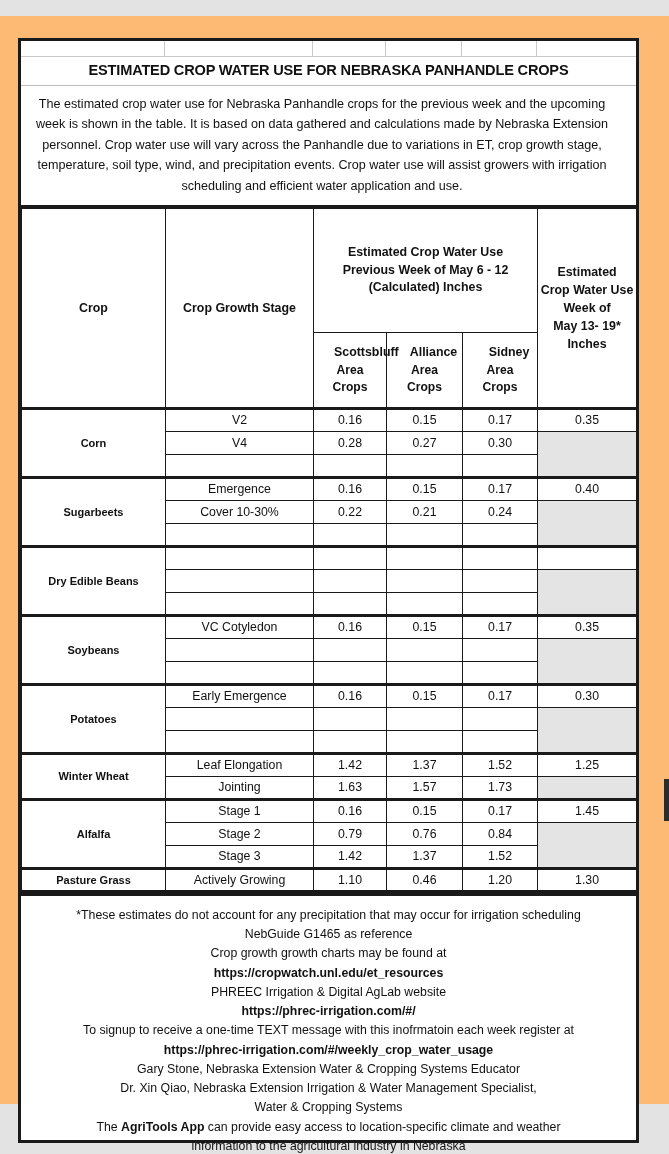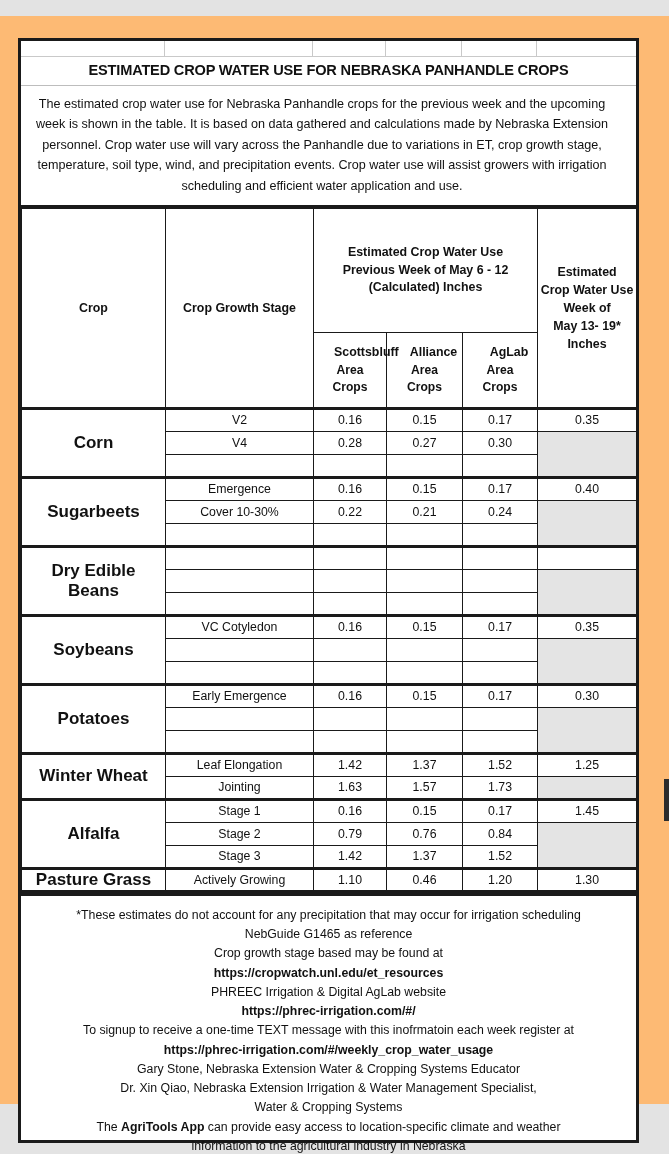--- a/index.html
+++ b/index.html
@@ -113,21 +113,21 @@
   .hd-next {
     font-weight: bold;
     font-size: 12.4px;
     line-height: 1.46;
     height: 200px;
   }
 
   
   td.crop-name {
     font-weight: bold;
-    font-size: 17px;
+    font-size: 11px;
     border-top: 3px solid #1a1a1a;
     border-bottom: 3px solid #1a1a1a;
   }
   tr.grp-first td { border-top: 3px solid #1a1a1a; }
   tr.grp-last  td { border-bottom: 3px solid #1a1a1a; }
   td.shade { background: #e4e4e4; }
   td.nextval {
     border-top: 3px solid #1a1a1a;
   }
   td.stage  { font-size: 12.3px; }
@@ -203,21 +203,21 @@
             <b>Scottsbluff</b><br>
             <span>Area</span><br>
             <span>Crops</span>
           </th>
           <th class="hd-sub">
             <b>Alliance</b><br>
             <span>Area</span><br>
             <span>Crops</span>
           </th>
           <th class="hd-sub">
-            <b>AgLab</b><br>
+            <b>Sidney</b><br>
             <span>Area</span><br>
             <span>Crops</span>
           </th>
         </tr>
       </thead>
       <tbody id="tbody">
             <tr class="datarow grp-first">
               <td class="crop-name" rowspan="3">Corn</td>
               <td class="stage">V2</td>
               <td class="val">0.16</td>
@@ -366,21 +366,21 @@
               <td class="val">1.20</td>
               <td class="val nextval">1.30</td>
             </tr>
           </tbody>
     </table>
     </div>
 
     <div class="footer" id="footer">
         <div class="ln">*These estimates do not account for any precipitation that may occur for irrigation scheduling</div>
         <div class="ln">NebGuide G1465 as reference</div>
-        <div class="ln">Crop growth stage based may be found at</div>
+        <div class="ln">Crop growth growth charts may be found at</div>
         <div class="ln url">https://cropwatch.unl.edu/et_resources</div>
         <div class="ln">PHREEC Irrigation &amp; Digital AgLab website</div>
         <div class="ln url">https://phrec-irrigation.com/#/</div>
         <div class="ln">To signup to receive a one-time TEXT message with this inofrmatoin each week register at</div>
         <div class="ln url">https://phrec-irrigation.com/#/weekly_crop_water_usage</div>
         <div class="ln">Gary Stone, Nebraska Extension Water &amp; Cropping Systems Educator</div>
         <div class="ln">Dr. Xin Qiao, Nebraska Extension Irrigation &amp; Water Management Specialist,</div>
         <div class="ln">Water &amp; Cropping Systems</div>
         <div class="ln">The <span class="b">AgriTools App</span> can provide easy access to location-specific climate and weather</div>
         <div class="ln">information to the agricultural industry in Nebraska</div>

